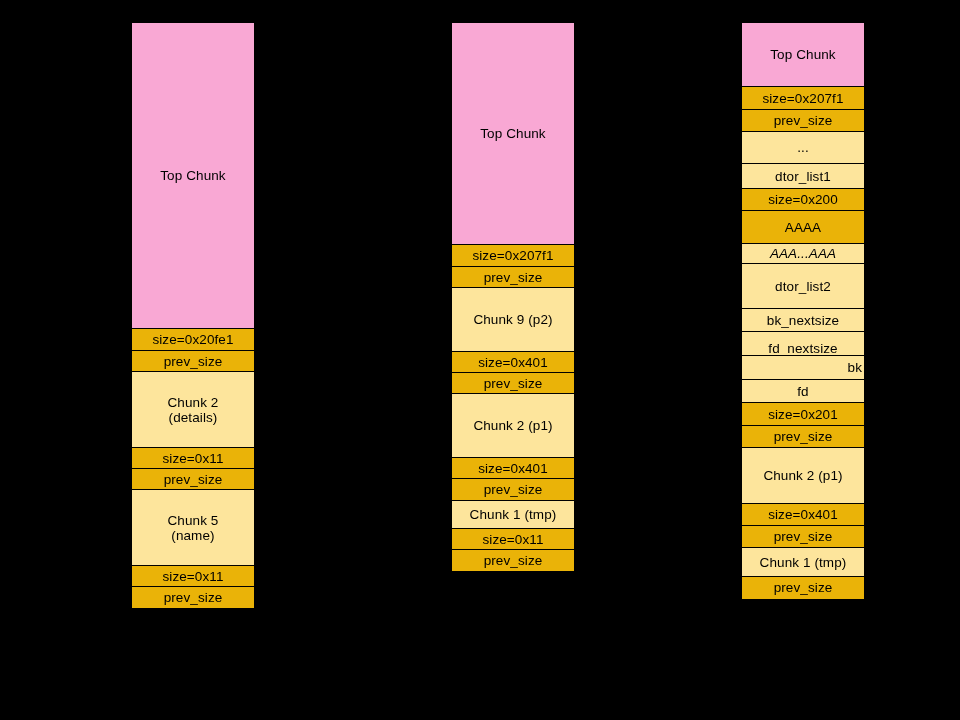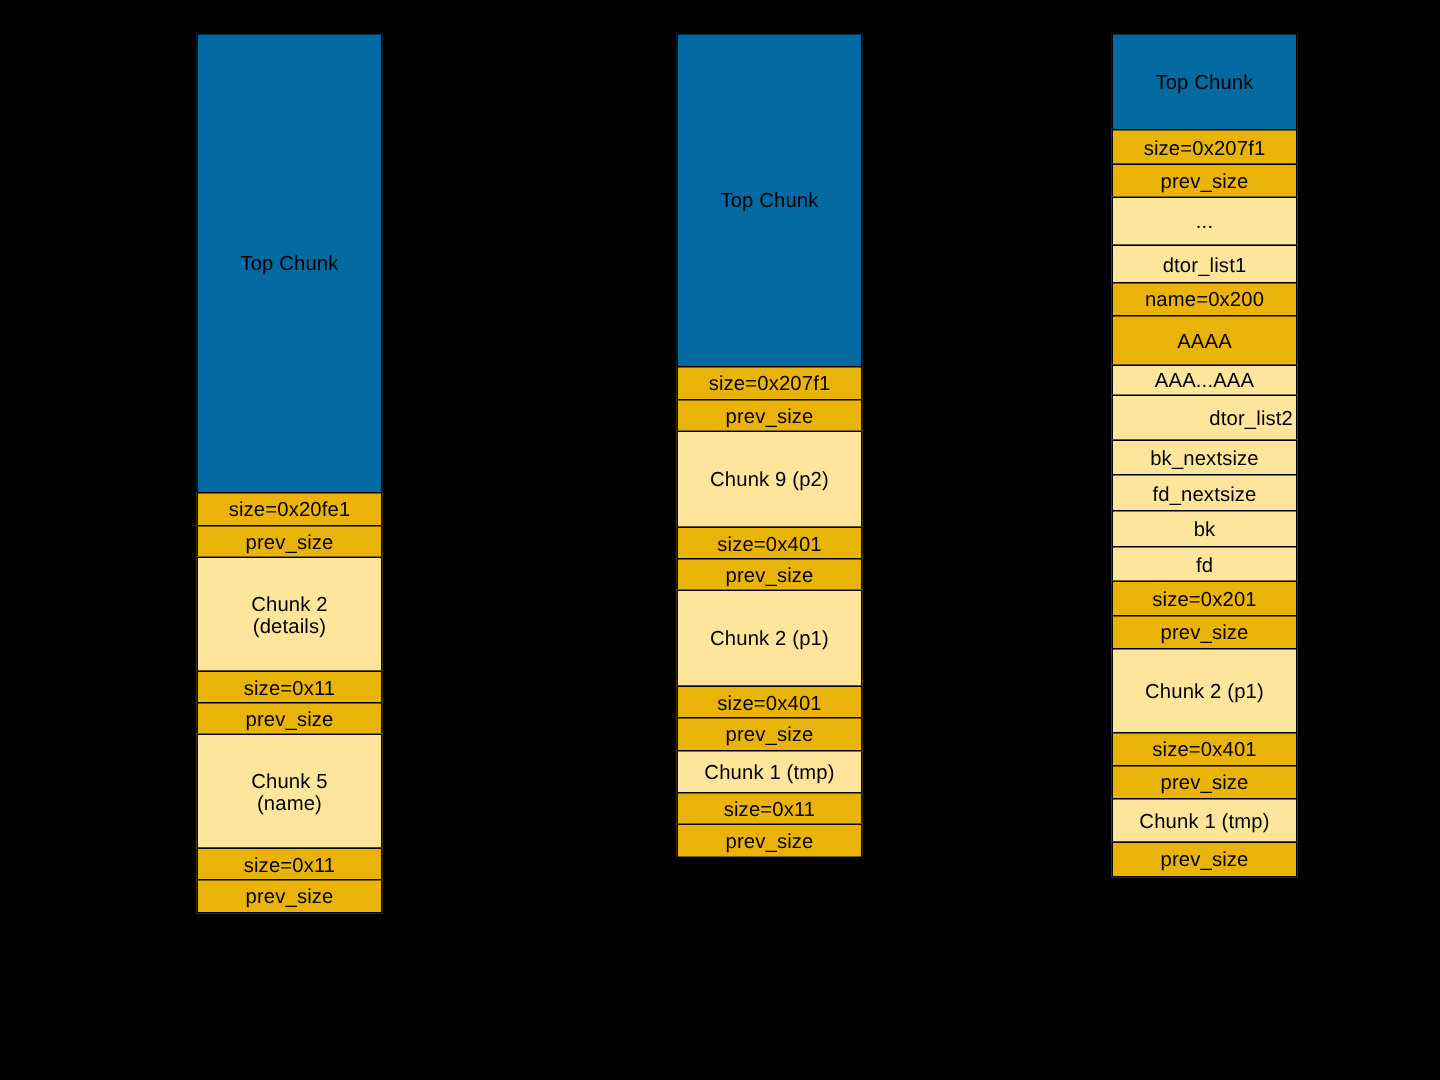--- a/index.html
+++ b/index.html
@@ -37,21 +37,21 @@
     justify-content: center;
     text-align: center;
     color: #000000;
     font-size: 13.5px;
     line-height: 1.12;
     letter-spacing: 0.1px;
     overflow: hidden;
     white-space: pre-line;
   }
   .cell:first-child { margin-top: 0; }
-  .cell.green  { background: #0369a1; }
+  .cell.green  { background: #f9a8d4; }
   .cell.yellow { background: #fde59c; }
   .cell.purple { background: #eab308; }
   .cell .label { display: block; padding: 0 2px; }
 </style>
 </head>
 <body>
 
 <div class="diagram">
     <div class="column" style="left: 131px; top: 22px; width: 124px;">
       <div class="cell green" style="height: 308px;"><span class="label">Top Chunk</span></div>
@@ -79,27 +79,27 @@
       <div class="cell yellow" style="height: 30px;"><span class="label">Chunk 1 (tmp)</span></div>
       <div class="cell purple" style="height: 23px;"><span class="label">size=0x11</span></div>
       <div class="cell purple" style="height: 23px;"><span class="label">prev_size</span></div>
     </div>
     <div class="column" style="left: 741px; top: 22px; width: 124px;">
       <div class="cell green" style="height: 66px;"><span class="label">Top Chunk</span></div>
       <div class="cell purple" style="height: 24px;"><span class="label">size=0x207f1</span></div>
       <div class="cell purple" style="height: 24px;"><span class="label">prev_size</span></div>
       <div class="cell yellow" style="height: 33px;"><span class="label">...</span></div>
       <div class="cell yellow" style="height: 27px; justify-content: center;"><span class="label">dtor_list1</span></div>
-      <div class="cell purple" style="height: 24px;"><span class="label">name=0x200</span></div>
+      <div class="cell purple" style="height: 24px;"><span class="label">size=0x200</span></div>
       <div class="cell purple" style="height: 34px;"><span class="label">AAAA</span></div>
-      <div class="cell yellow" style="height: 22px;"><span class="label">AAA...AAA</span></div>
-      <div class="cell yellow" style="height: 31px; justify-content: flex-end;"><span class="label">dtor_list2</span></div>
+      <div class="cell yellow" style="height: 22px; font-style: italic;"><span class="label">AAA...AAA</span></div>
+      <div class="cell yellow" style="height: 46px;"><span class="label">dtor_list2</span></div>
       <div class="cell yellow" style="height: 25px;"><span class="label">bk_nextsize</span></div>
-      <div class="cell yellow" style="height: 26px;"><span class="label">fd_nextsize</span></div>
-      <div class="cell yellow" style="height: 25px;"><span class="label">bk</span></div>
+      <div class="cell yellow" style="height: 26px; align-items: flex-end;"><span class="label">fd_nextsize</span></div>
+      <div class="cell yellow" style="height: 25px; justify-content: flex-end;"><span class="label">bk</span></div>
       <div class="cell yellow" style="height: 25px;"><span class="label">fd</span></div>
       <div class="cell purple" style="height: 24px;"><span class="label">size=0x201</span></div>
       <div class="cell purple" style="height: 24px;"><span class="label">prev_size</span></div>
       <div class="cell yellow" style="height: 57px;"><span class="label">Chunk 2 (p1)</span></div>
       <div class="cell purple" style="height: 24px;"><span class="label">size=0x401</span></div>
       <div class="cell purple" style="height: 24px;"><span class="label">prev_size</span></div>
       <div class="cell yellow" style="height: 30px;"><span class="label">Chunk 1 (tmp)</span></div>
       <div class="cell purple" style="height: 24px;"><span class="label">prev_size</span></div>
     </div>
   </div>

